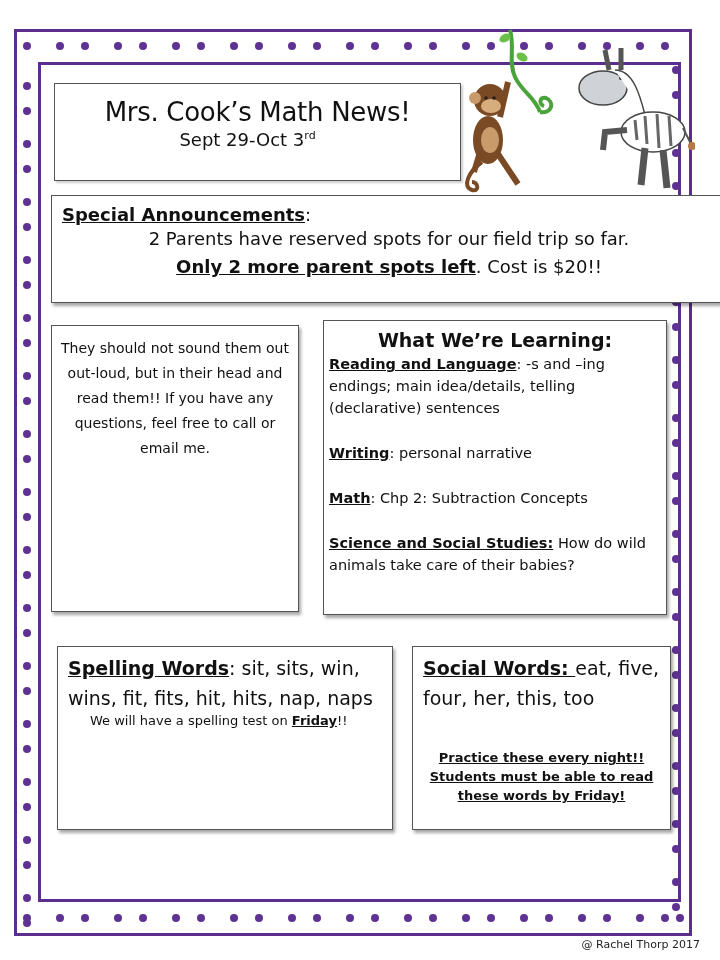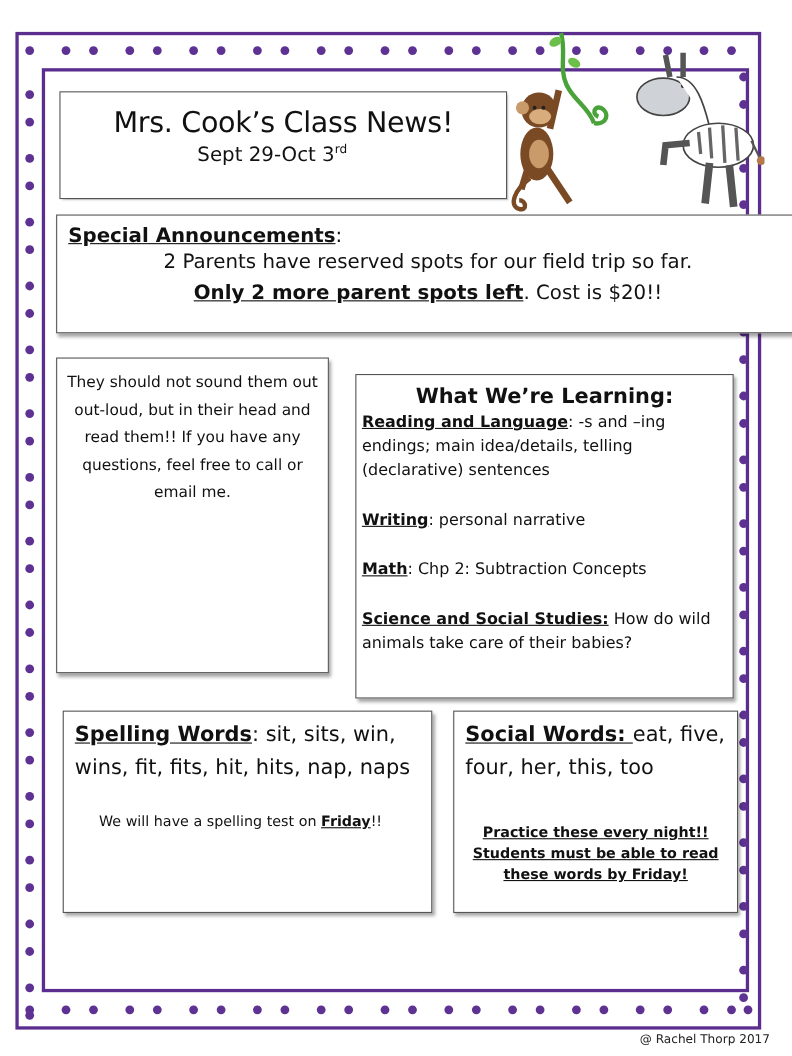--- a/index.html
+++ b/index.html
@@ -13,28 +13,28 @@
   .title-box .t1 { font-size: 26px; margin-top: 13px; letter-spacing: -0.3px; }
   .title-box .t2 { font-size: 18px; margin-top: 2px; margin-left: -20px; }
   .title-box sup { font-size: 11px; }
   .ann-box { left: 51px; top: 195px; width: 676px; height: 108px; padding: 8px 10px; }
   .ann-box .head { font-size: 18px; font-weight: bold; }
   .ann-box .head u { text-decoration: underline; }
   .ann-box .line { font-size: 18px; text-align: center; line-height: 28px; }
   .nons-box { left: 51px; top: 325px; width: 248px; height: 287px; text-align: center; padding: 10px 6px; }
   .nons-box .u { font-size: 19px; text-decoration: underline; line-height: 28px; }
   .nons-box .b { font-size: 14px; line-height: 25px; }
-  .learn-box { left: 323px; top: 340px; width: 344px; height: 295px; padding: 6px 5px; }
+  .learn-box { left: 323px; top: 320px; width: 344px; height: 295px; padding: 6px 5px; }
   .learn-box .lh { font-size: 19px; font-weight: bold; text-align: center; line-height: 26px; }
   .learn-box p { font-size: 14.5px; line-height: 22px; margin-bottom: 23px; }
   .learn-box p b { text-decoration: underline; }
   .spell-box { left: 57px; top: 646px; width: 336px; height: 184px; padding: 6px 10px; }
   .spell-box .words { font-size: 19px; line-height: 30px; }
   .spell-box .words b { text-decoration: underline; }
-  .spell-box .note { font-size: 13px; margin-top: 27px; padding-left: 22px; }
+  .spell-box .note { font-size: 13px; padding-left: 22px; }
   .spell-box .note b { text-decoration: underline; }
   .sight-box { left: 412px; top: 646px; width: 259px; height: 184px; padding: 6px 10px; }
   .sight-box .words { font-size: 19px; line-height: 30px; }
   .sight-box .words b { text-decoration: underline; }
   .sight-box .note { font-size: 13px; font-weight: bold; text-decoration: underline; text-align: center; line-height: 19px; margin-top: 35px; }
   .footer { position: absolute; right: 20px; top: 938px; font-size: 11px; color: #222; }
   .monkey { position: absolute; left: 460px; top: 22px; width: 110px; height: 175px; }
   .zebra { position: absolute; left: 575px; top: 40px; width: 120px; height: 155px; }
 </style>
 </head>
@@ -146,21 +146,21 @@
     <div class="dot" style="left: 23px; top: 861px;"></div>
     <div class="dot" style="left: 672px; top: 820px;"></div>
     <div class="dot" style="left: 672px; top: 845px;"></div>
     <div class="dot" style="left: 23px; top: 894px;"></div>
     <div class="dot" style="left: 23px; top: 919px;"></div>
     <div class="dot" style="left: 672px; top: 878px;"></div>
     <div class="dot" style="left: 672px; top: 903px;"></div>
   </div>
 
 <div class="box title-box">
-  <div class="t1">Mrs. Cook’s Class News!</div>
+  <div class="t1">Mrs. Cook’s Math News!</div>
   <div class="t2"><span>Sept 29-Oct 3</span><sup>rd</sup></div>
 </div>
 
 <svg class="monkey" viewBox="0 0 110 175">
   <path d="M50 8 C55 25 48 40 55 55 C62 70 75 75 80 90" stroke="#4aa33a" stroke-width="4" fill="none"></path>
   <ellipse cx="45" cy="16" rx="6" ry="4" fill="#6cc04a" transform="rotate(-30 45 16)"></ellipse>
   <ellipse cx="62" cy="35" rx="6" ry="4" fill="#6cc04a" transform="rotate(30 62 35)"></ellipse>
   <path d="M80 90 C92 92 95 80 86 76 C80 74 78 82 84 84" stroke="#4aa33a" stroke-width="4" fill="none"></path>
   <path d="M48 60 L40 95" stroke="#7a4a25" stroke-width="6"></path>
   <circle cx="30" cy="78" r="16" fill="#7a4a25"></circle>

